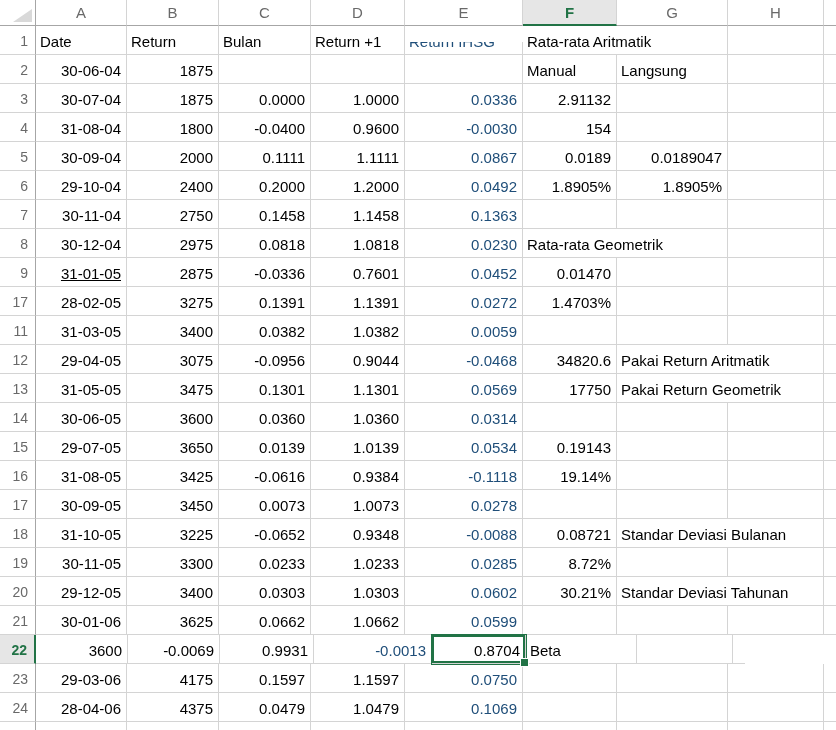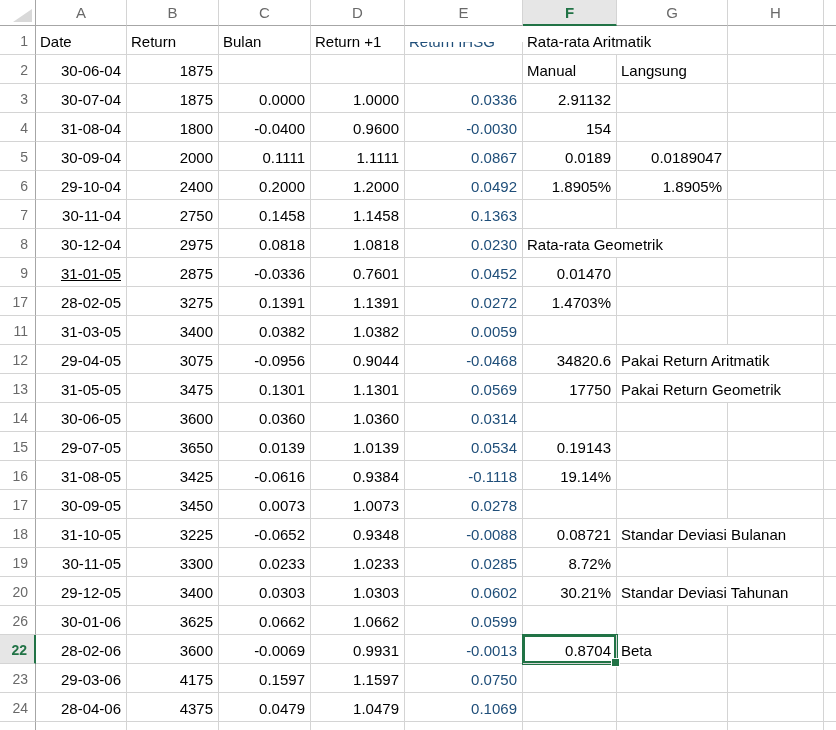--- a/index.html
+++ b/index.html
@@ -290,34 +290,33 @@
         <div class="cell r" style="width: 92px;">3400</div>
         <div class="cell r" style="width: 92px;">0.0303</div>
         <div class="cell r" style="width: 94px;">1.0303</div>
         <div class="cell r blue" style="width: 118px;">0.0602</div>
         <div class="cell r" style="width: 94px;">30.21%</div>
         <div class="cell l spill" style="width: 111px;">Standar Deviasi Tahunan</div>
         <div class="cell r" style="width: 96px;"></div>
         <div class="cell r edge" style="width: 12px;"></div>
       </div>
       <div class="row">
-        <div class="rowhdr">26</div>
+        <div class="rowhdr">21</div>
         <div class="cell r" style="width: 91px;">30-01-06</div>
         <div class="cell r" style="width: 92px;">3625</div>
         <div class="cell r" style="width: 92px;">0.0662</div>
         <div class="cell r" style="width: 94px;">1.0662</div>
         <div class="cell r blue" style="width: 118px;">0.0599</div>
         <div class="cell r" style="width: 94px;"></div>
         <div class="cell r" style="width: 111px;"></div>
         <div class="cell r" style="width: 96px;"></div>
         <div class="cell r edge" style="width: 12px;"></div>
       </div>
       <div class="row">
         <div class="rowhdr sel-rowhdr">22</div>
-        <div class="cell r" style="width: 91px;">28-02-06</div>
         <div class="cell r" style="width: 92px;">3600</div>
         <div class="cell r" style="width: 92px;">-0.0069</div>
         <div class="cell r" style="width: 94px;">0.9931</div>
         <div class="cell r blue" style="width: 118px;">-0.0013</div>
         <div class="cell r sel" style="width: 94px;">0.8704</div>
         <div class="cell l" style="width: 111px;">Beta</div>
         <div class="cell r" style="width: 96px;"></div>
         <div class="cell r edge" style="width: 12px;"></div>
       </div>
       <div class="row">

